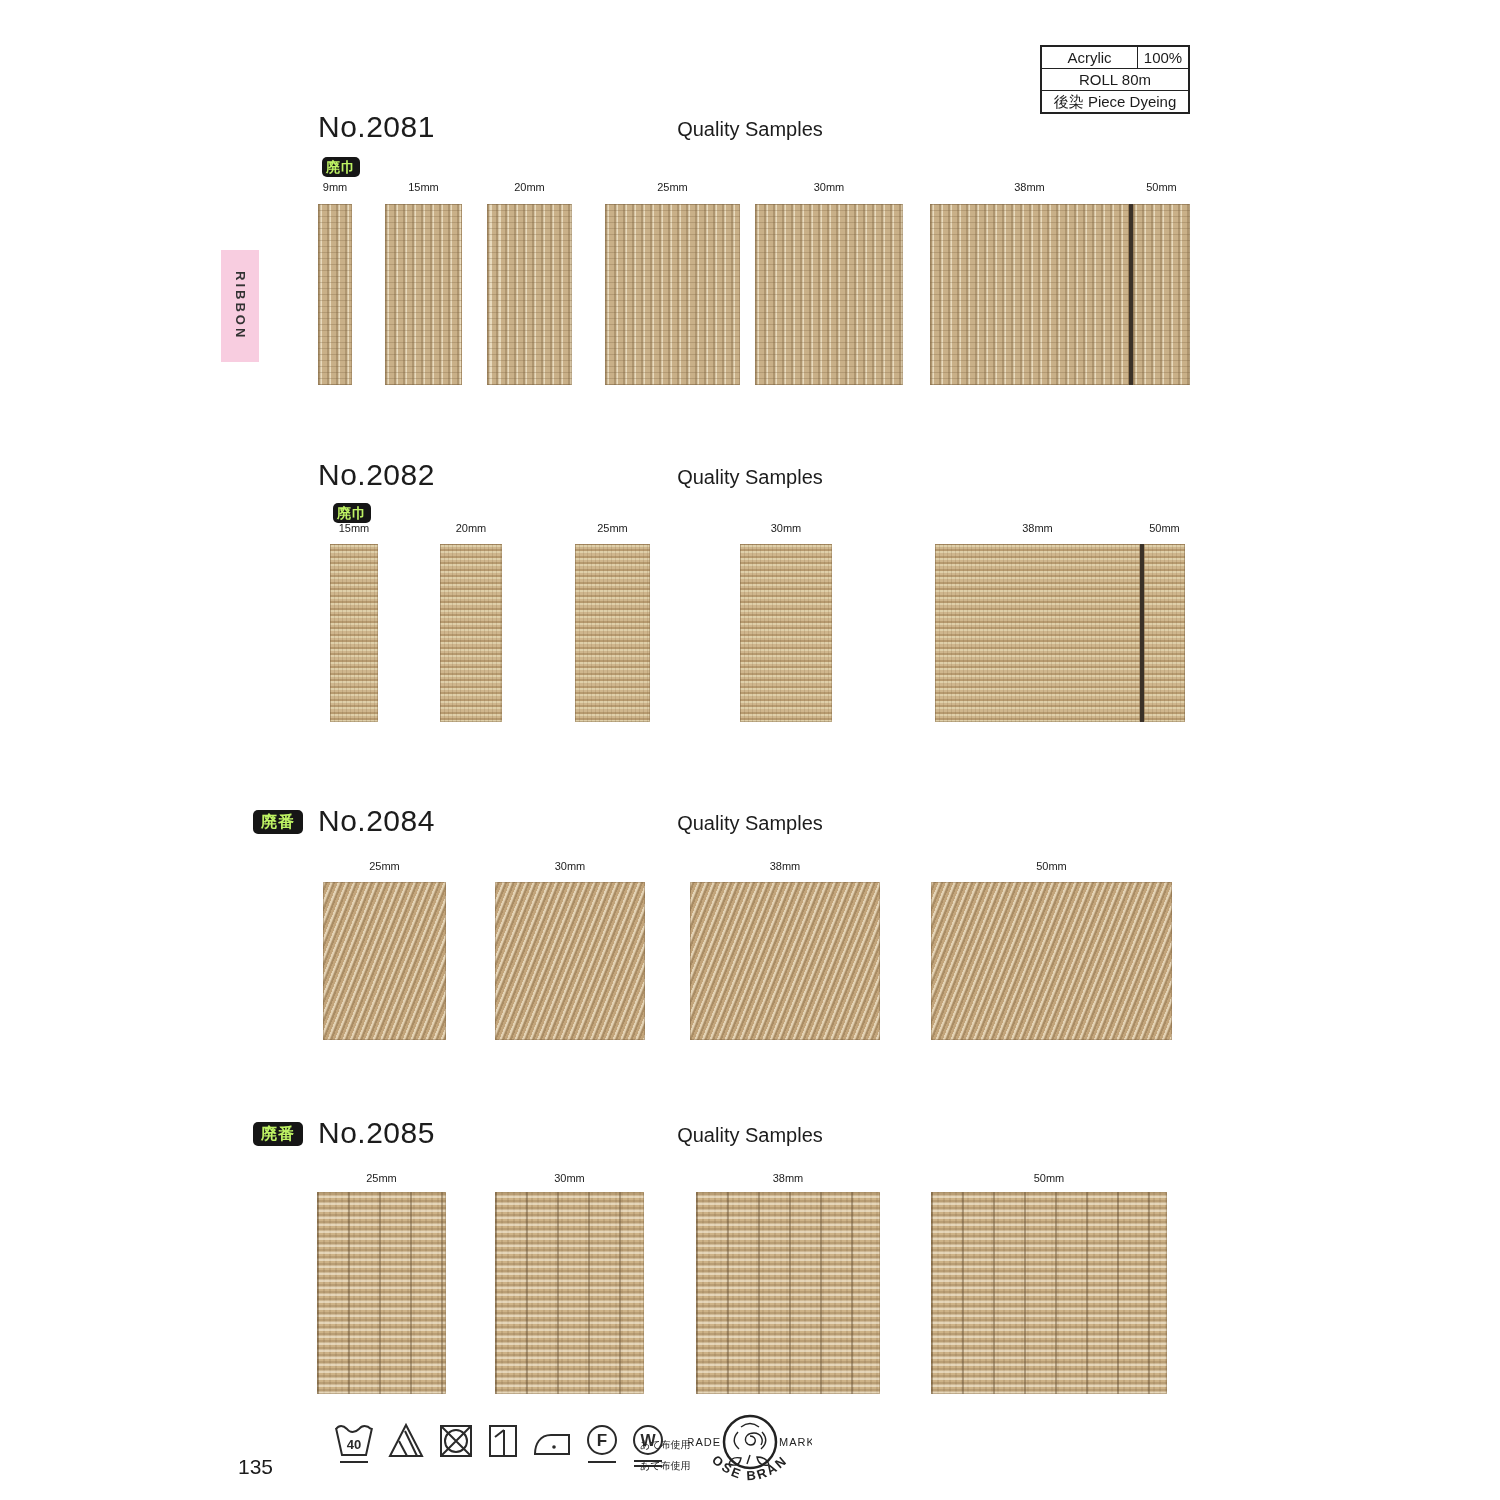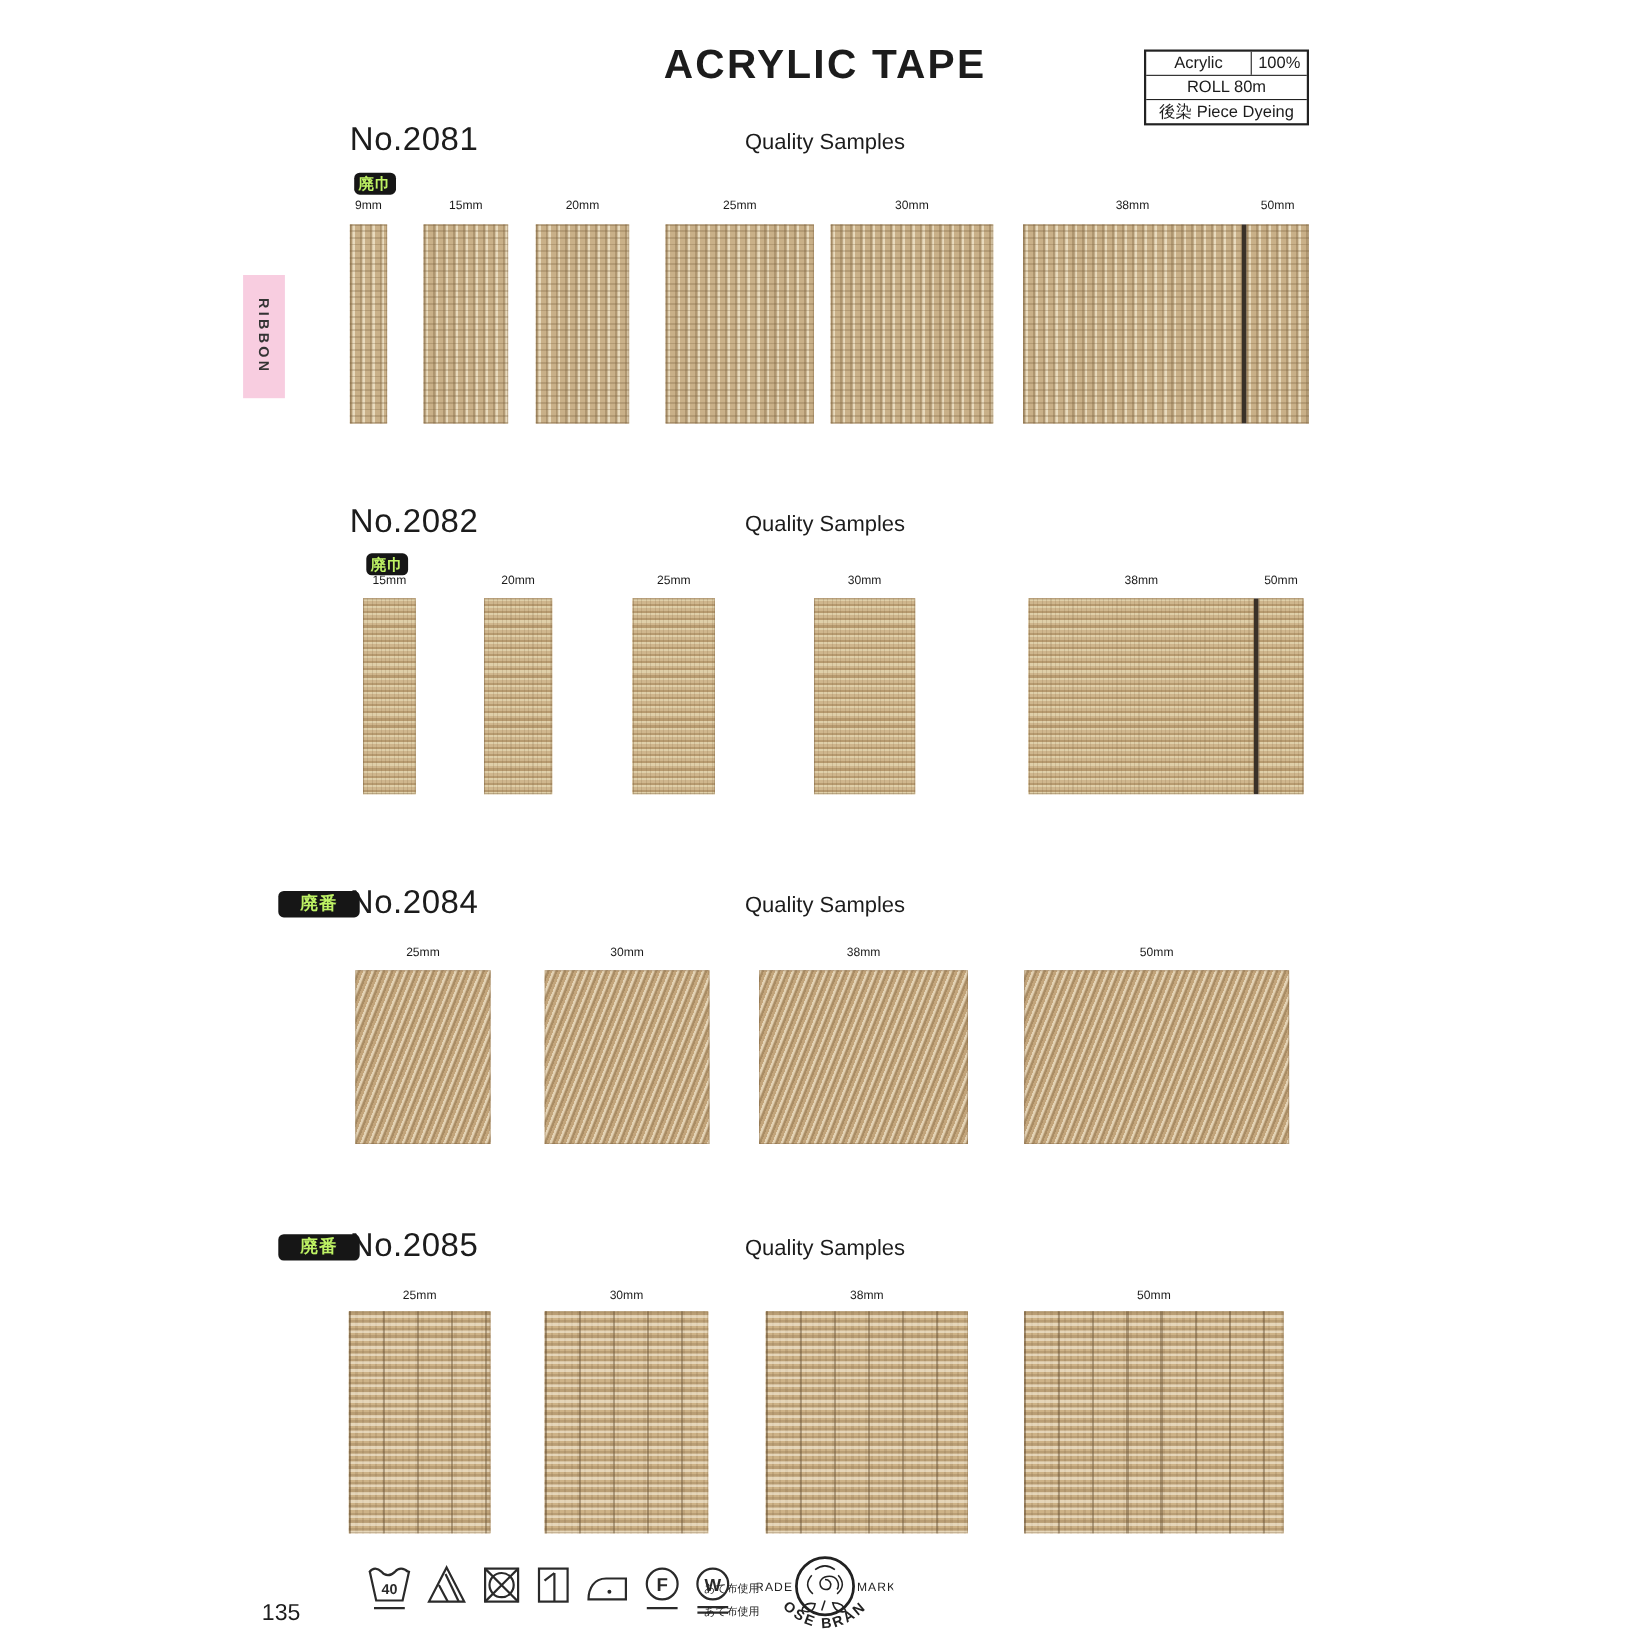--- a/index.html
+++ b/index.html
@@ -19,21 +19,21 @@
   .infobox .c-full{flex:1;}
   
   .ribbon-tab{position:absolute;left:221px;top:250px;width:38px;height:112px;background:#f8cde0;
               display:flex;align-items:center;justify-content:center;}
   .ribbon-tab span{writing-mode:vertical-rl;font-size:13px;font-weight:bold;letter-spacing:3px;color:#333;}
   
   .sec-num{position:absolute;font-size:30px;font-weight:normal;letter-spacing:.5px;}
   .quality{position:absolute;left:0;width:1500px;text-align:center;font-size:20px;}
   .badge{position:absolute;background:#161616;color:#bef264;font-size:14px;font-weight:bold;
          padding:2px 4px;border-radius:5px;line-height:1.15;letter-spacing:1px;}
-  .badge-lg{font-size:16px;padding:3px 20px;}
+  .badge-lg{font-size:16px;padding:3px 8px;}
   .size-label{position:absolute;width:90px;text-align:center;font-size:11px;}
   .sample{position:absolute;box-shadow:inset 0 0 0 1px rgba(120,95,60,.35);}
   .seam{position:absolute;background:#3a3128;}
   .tex2081{background:
      repeating-linear-gradient(0deg, rgba(121,96,61,.28) 0 1.5px, transparent 1.5px 6px),
      repeating-linear-gradient(90deg, rgba(121,96,61,.33) 0 1.5px, rgba(238,226,199,.85) 3px 4.5px, transparent 4.5px 9px),
      #c9b088;}
   .tex2082{background:
      repeating-linear-gradient(90deg, rgba(121,96,61,.18) 0 1px, transparent 1px 4px),
      repeating-linear-gradient(0deg, #dfcfa9 0 2px, #b79a6f 2px 4px, #cfb68d 4px 6.5px),
@@ -52,21 +52,20 @@
   .care-note{position:absolute;left:640px;top:1434px;font-size:10px;line-height:2.1;color:#222;}
   .page-num{position:absolute;left:238px;top:1455px;font-size:21px;}
   .tm-wrap{position:absolute;left:688px;top:1400px;}
   svg text{font-family:"Liberation Sans","DejaVu Sans",sans-serif;}
 </style>
 </head>
 <body>
 
 <div class="page">
 
-  <div class="title">ACRYLIC TAPE</div>
 
   <div class="infobox">
     <div class="row">
       <div class="cell c-l">Acrylic</div>
       <div class="cell c-r">100%</div>
     </div>
     <div class="row">
       <div class="cell c-full">ROLL  80m</div>
     </div>
     <div class="row">

